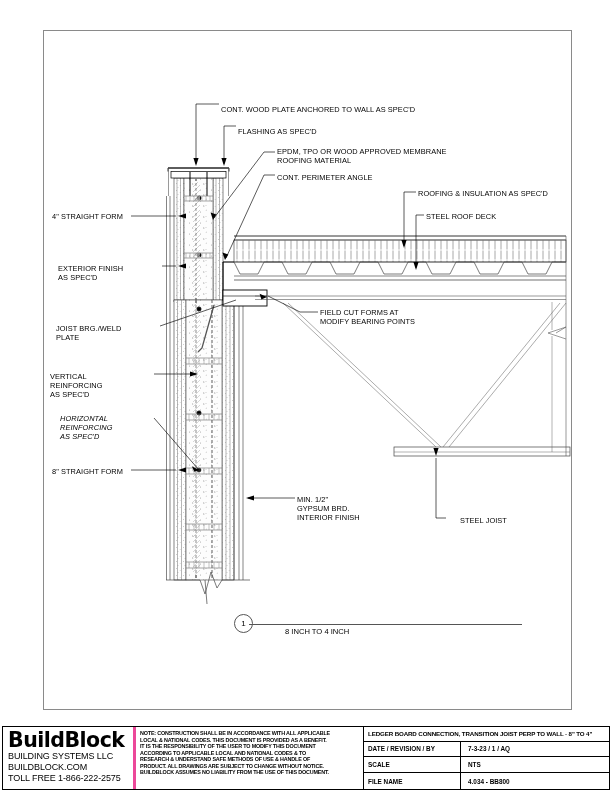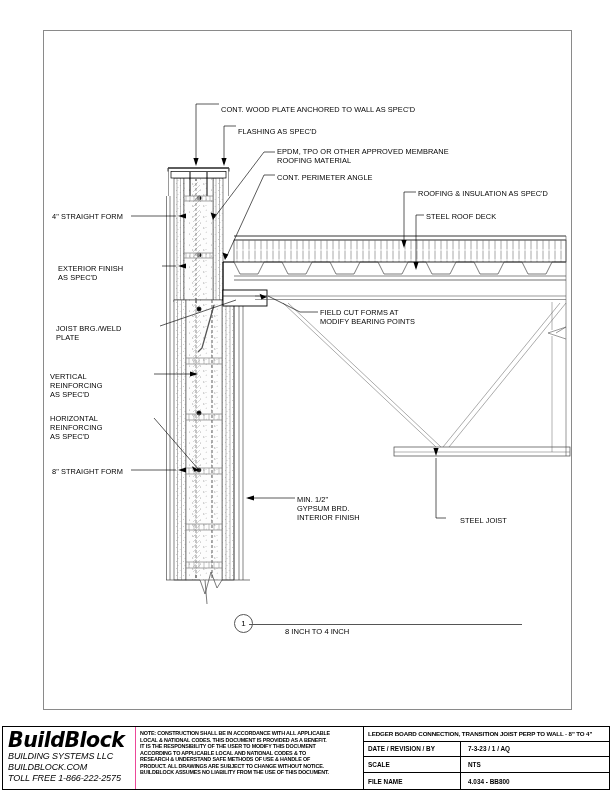--- a/index.html
+++ b/index.html
@@ -21,22 +21,22 @@
   .callout-circle{position:absolute;width:19px;height:19px;border:1px solid #555;
                   border-radius:50%;box-sizing:border-box;display:flex;
                   align-items:center;justify-content:center;font-size:8px;}
   .callout-t1{position:absolute;font-size:8.1px;white-space:nowrap;}
   .callout-t2{position:absolute;font-size:7.6px;white-space:nowrap;padding-left:24px;}
   .callout-rule{position:absolute;height:1px;background:#555;}
 
   
   .tb{position:absolute;left:2px;top:726px;width:608px;height:64px;
       border:1px solid #000;box-sizing:border-box;display:flex;background:#fff;}
-  .tb-logo{width:133px;border-right:1px solid #ec4899;box-sizing:border-box;
-           padding:3px 4px 0 5px;font-style:italic;}
+  .tb-logo{width:133px;border-right:3px solid #ec4899;box-sizing:border-box;
+           padding:3px 4px 0 5px;}
   .tb-logo .bb{font-family:"DejaVu Sans",sans-serif;font-weight:bold;
                font-size:20.5px;line-height:21px;letter-spacing:-.5px;}
   .tb-logo .l2{font-size:9px;line-height:11px;letter-spacing:-.1px;}
   .tb-note{width:228px;border-right:1px solid #000;box-sizing:border-box;
            padding:3px 4px 0 4px;}
   .tb-note p{margin:0;font-size:5.4px;line-height:6.55px;letter-spacing:-.03em;
              font-weight:bold;}
   .tb-right{flex:1;display:flex;flex-direction:column;}
   .tb-row{display:flex;border-bottom:1px solid #000;box-sizing:border-box;}
   .tb-row:last-child{border-bottom:none;}
@@ -306,36 +306,36 @@
       <polygon points="198,374 190,371.4 190,376.6"></polygon>
       <polygon points="199,470 191.8,466.2 194.4,471.8"></polygon>
       <polygon points="178,470 186,467.4 186,472.6"></polygon>
       <polygon points="246,498 254,495.4 254,500.6"></polygon>
       <polygon points="436,456 433.4,448 438.6,448"></polygon>
     </g>
   </svg>
 
   <div class="lbl" style="left:221px;top:105px;">CONT. WOOD PLATE ANCHORED TO WALL AS SPEC'D</div>
   <div class="lbl" style="left:238px;top:127px;">FLASHING AS SPEC'D</div>
-  <div class="lbl" style="left:277px;top:147px;">EPDM, TPO OR OTHER APPROVED MEMBRANE
+  <div class="lbl" style="left:277px;top:147px;">EPDM, TPO OR WOOD APPROVED MEMBRANE
 ROOFING MATERIAL</div>
   <div class="lbl" style="left:277px;top:173px;">CONT. PERIMETER ANGLE</div>
   <div class="lbl" style="left:418px;top:189px;">ROOFING &amp; INSULATION AS SPEC'D</div>
   <div class="lbl" style="left:426px;top:212px;">STEEL ROOF DECK</div>
   <div class="lbl" style="left:52px;top:212px;">4" STRAIGHT FORM</div>
   <div class="lbl r" style="left:58px;top:264px;width:100px;">EXTERIOR FINISH
 AS SPEC'D</div>
   <div class="lbl" style="left:320px;top:308px;">FIELD CUT FORMS AT
 MODIFY BEARING POINTS</div>
   <div class="lbl r" style="left:56px;top:324px;width:100px;">JOIST BRG./WELD
 PLATE</div>
   <div class="lbl r" style="left:50px;top:372px;width:100px;">VERTICAL
 REINFORCING
 AS SPEC'D</div>
-  <div class="lbl r" style="left:50px;top:414px;width:100px;">HORIZONTAL
+  <div class="lbl r" style="left:60px;top:414px;width:100px;font-style:italic;">HORIZONTAL
 REINFORCING
 AS SPEC'D</div>
   <div class="lbl" style="left:52px;top:467px;">8" STRAIGHT FORM</div>
   <div class="lbl" style="left:297px;top:495px;">MIN. 1/2"
 GYPSUM BRD.
 INTERIOR FINISH</div>
   <div class="lbl" style="left:460px;top:516px;">STEEL JOIST</div>
 
   <div class="callout-circle" style="left:234px;top:614px;">
     <span>1</span>

